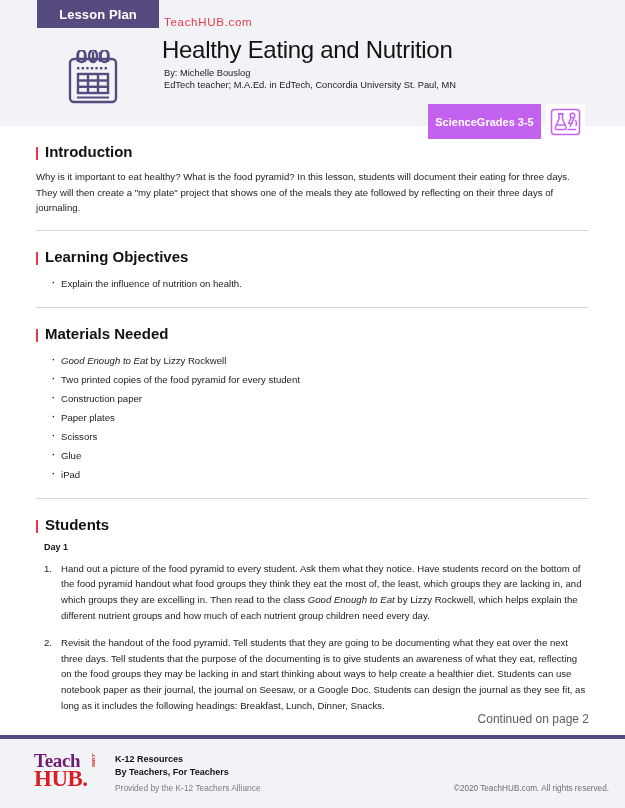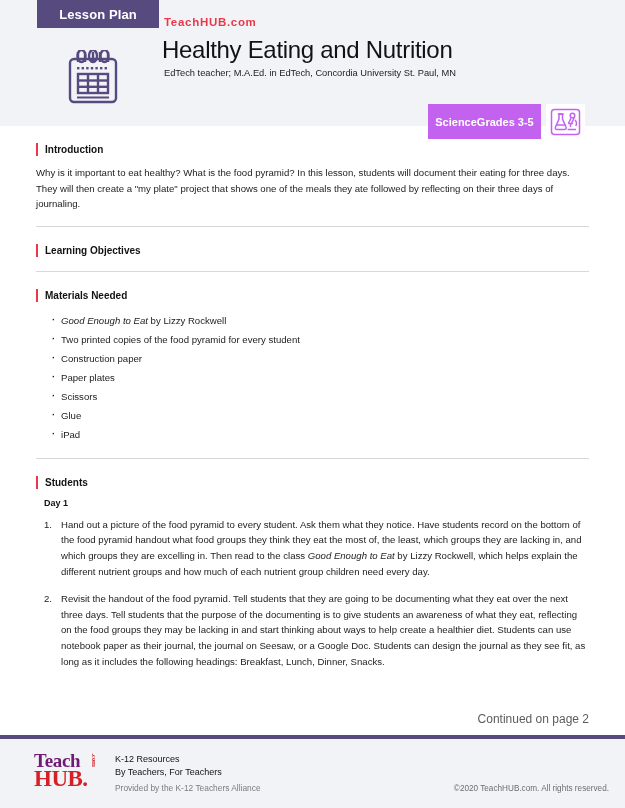--- a/index.html
+++ b/index.html
@@ -41,21 +41,21 @@
     position: absolute;
     left: 64px;
     top: 50px;
   }
 
   .brand-line {
     position: absolute;
     left: 164px;
     top: 16px;
     font-size: 11.5px;
-    font-weight: bold;
+    font-weight: normal;
     color: #e8394a;
     letter-spacing: .7px;
   }
 
   .doc-title {
     position: absolute;
     left: 162px;
     top: 36px;
     font-size: 24px;
     font-weight: normal;
@@ -106,22 +106,22 @@
   
   .content {
     position: relative;
     padding: 0 36px;
   }
 
   .section { padding-top: 17px; }
 
   .sec-head {
     display: flex;
-    align-items: center;
-    font-size: 10px;
+    align-items: flex-end;
+    font-size: 15px;
     font-weight: bold;
     color: #121212;
     margin-bottom: 9px;
   }
   .sec-bar {
     width: 2px;
     height: 13px;
     background: #e8394a;
     margin-right: 7px;
     flex: none;
@@ -236,21 +236,21 @@
     letter-spacing: -.2px;
   }
 
   .footer-txt {
     position: absolute;
     left: 115px;
     top: 753px;
   }
   .footer-l1, .footer-l2 {
     font-size: 9px;
-    font-weight: normal;
+    font-weight: bold;
     color: #121212;
     line-height: 13px;
   }
   .footer-l3 {
     font-size: 8.4px;
     color: #7b7b80;
     margin-top: 4px;
   }
   .copyright {
     position: absolute;
@@ -297,20 +297,21 @@
         <rect x="36" y="17" width="2.4" height="2.4"></rect>
         <rect x="40.6" y="17" width="2.4" height="2.4"></rect>
       </g>
     </svg>
   </div>
 
   <div class="brand-line">TeachHUB.com</div>
   <h1 class="doc-title">Healthy Eating and Nutrition</h1>
 
   <div class="byline">
+    <div>By: Michelle Bouslog</div>
     <div>EdTech teacher; M.A.Ed. in EdTech, Concordia University St. Paul, MN</div>
   </div>
 </div>
 
 <div class="subject-badge">
   <span>Science</span>
   <span>Grades 3-5</span>
 </div>
 
 <div class="subject-icon-box">
@@ -340,20 +341,23 @@
     </div>
     <p class="para">Why is it important to eat healthy? What is the food pyramid? In this lesson, students will document their eating for three days. They will then create a "my plate" project that shows one of the meals they ate followed by reflecting on their three days of journaling.</p>
     <div class="rule"></div>
   </div>
 
   <div class="section">
     <div class="sec-head">
       <span class="sec-bar"></span>
       <span>Learning Objectives</span>
     </div>
+    <ul class="bullets">
+      <li><span>Explain the influence of nutrition on health.</span></li>
+    </ul>
     <div class="rule"></div>
   </div>
 
   <div class="section">
     <div class="sec-head">
       <span class="sec-bar"></span>
       <span>Materials Needed</span>
     </div>
     <ul class="bullets" id="materials-list">
         <li><span class="ital">Good Enough to Eat</span><span> by Lizzy Rockwell</span></li>

